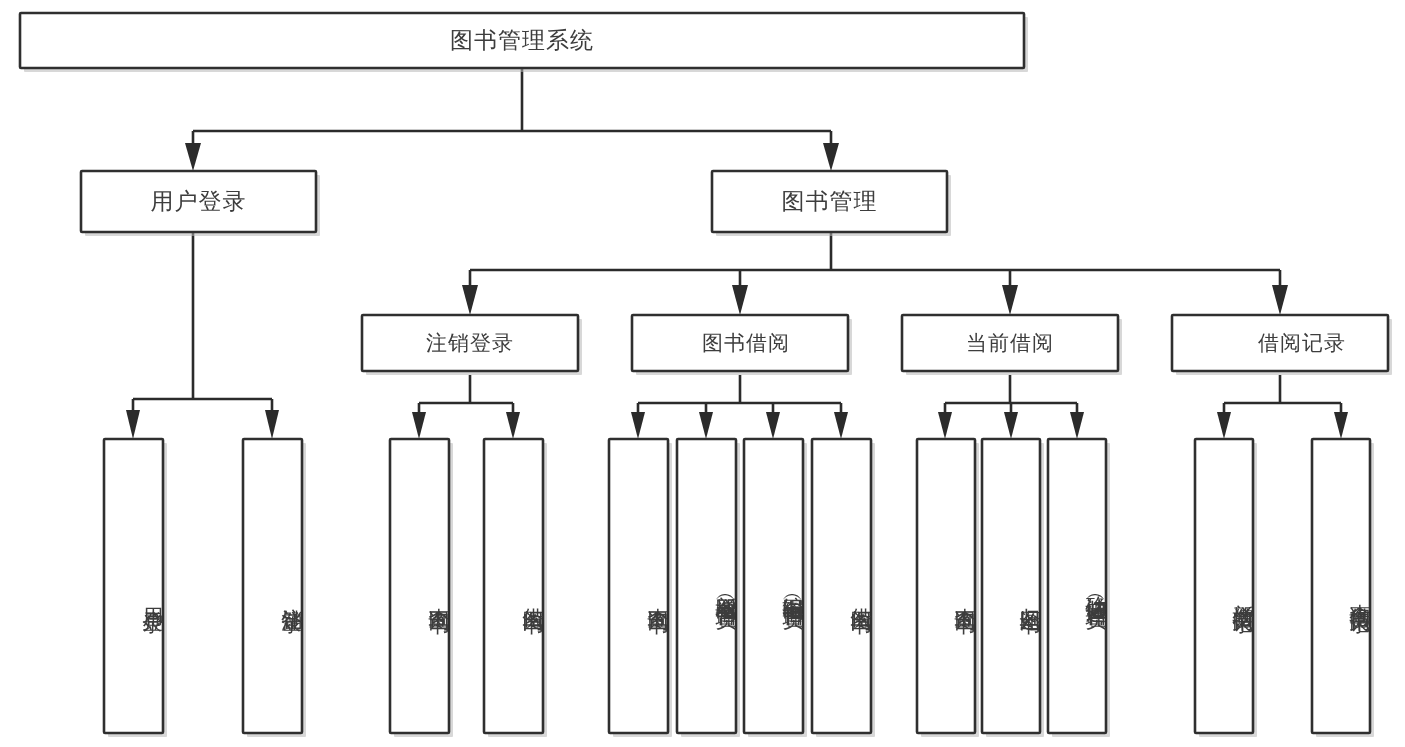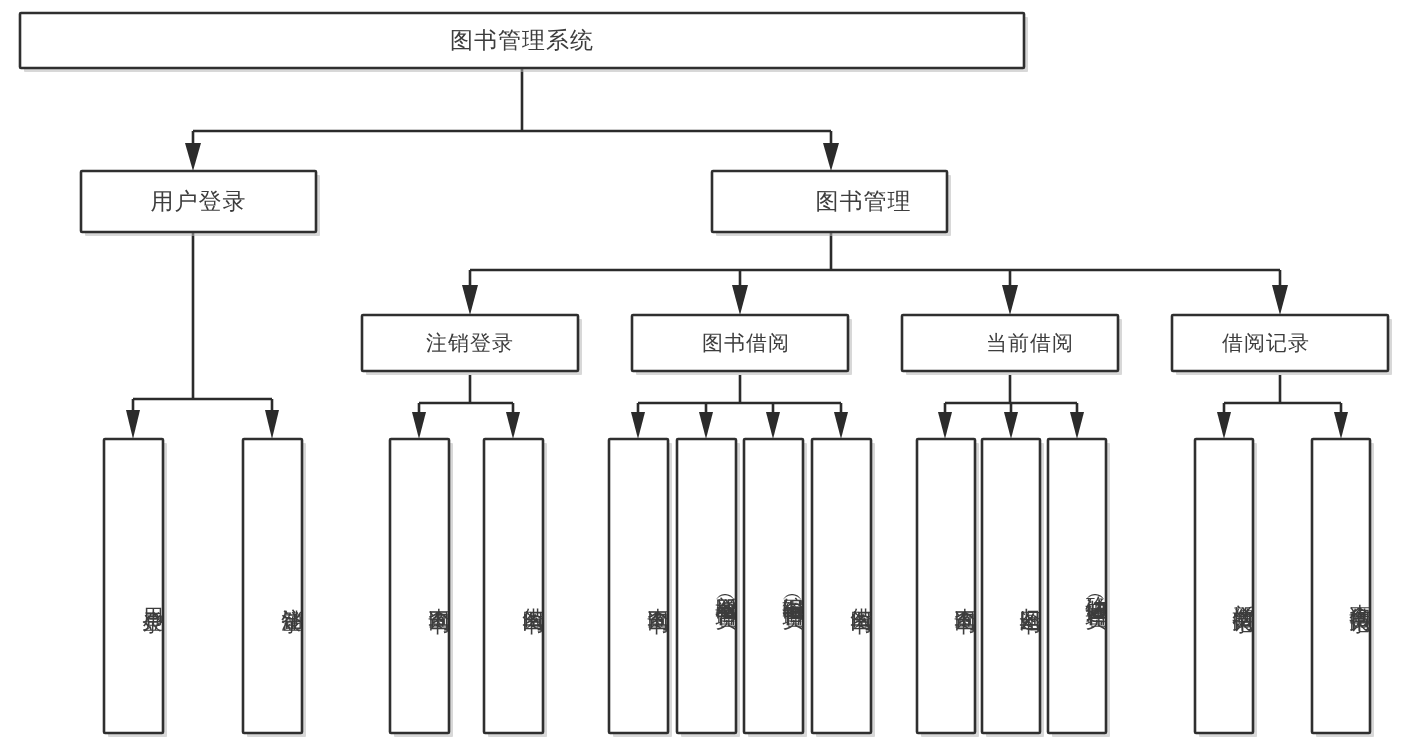--- a/index.html
+++ b/index.html
@@ -214,29 +214,29 @@
 
       <rect class="node-shadow" x="1316" y="443" width="58" height="294" rx="1"></rect>
       <rect class="node-rect" x="1312" y="439" width="58" height="294" rx="1"></rect>
     </g>
   </svg>
 
   <div class="horiz-text" style="left:20px; top:13px; width:1004px; height:55px; font-size:23px;">图书管理系统</div>
 
   <div class="horiz-text" style="left:81px; top:171px; width:235px; height:61px; font-size:23px;">用户登录</div>
 
-  <div class="horiz-text" style="left:712px; top:171px; width:235px; height:61px; font-size:23px;margin-left:34px;">图书管理</div>
+  <div class="horiz-text" style="left:712px; top:171px; width:235px; height:61px; font-size:23px;">图书管理</div>
 
   <div class="horiz-text" style="left:362px; top:315px; width:216px; height:56px;">注销登录</div>
 
   <div class="horiz-text" style="left:632px; top:315px; width:228px; height:56px;">图书借阅</div>
 
-  <div class="horiz-text" style="left:902px; top:315px; width:216px; height:56px;margin-left:20px;">当前借阅</div>
-
-  <div class="horiz-text" style="left:1172px; top:315px; width:188px; height:56px;">借阅记录</div>
+  <div class="horiz-text" style="left:902px; top:315px; width:216px; height:56px;">当前借阅</div>
+
+  <div class="horiz-text" style="left:1208px; top:315px; width:188px; height:56px;">借阅记录</div>
 
   <div class="vert-text" style="left:104px; top:475px; width:59px; height:240px;">用户登录</div>
 
   <div class="vert-text" style="left:243px; top:475px; width:59px; height:240px;">注销登录</div>
 
   <div class="vert-text" style="left:390px; top:475px; width:59px; height:240px;">查询图书</div>
 
   <div class="vert-text" style="left:484px; top:475px; width:59px; height:240px;">借阅图书</div>
 
   <div class="vert-text" style="left:609px; top:475px; width:59px; height:240px;">查询图书</div>

